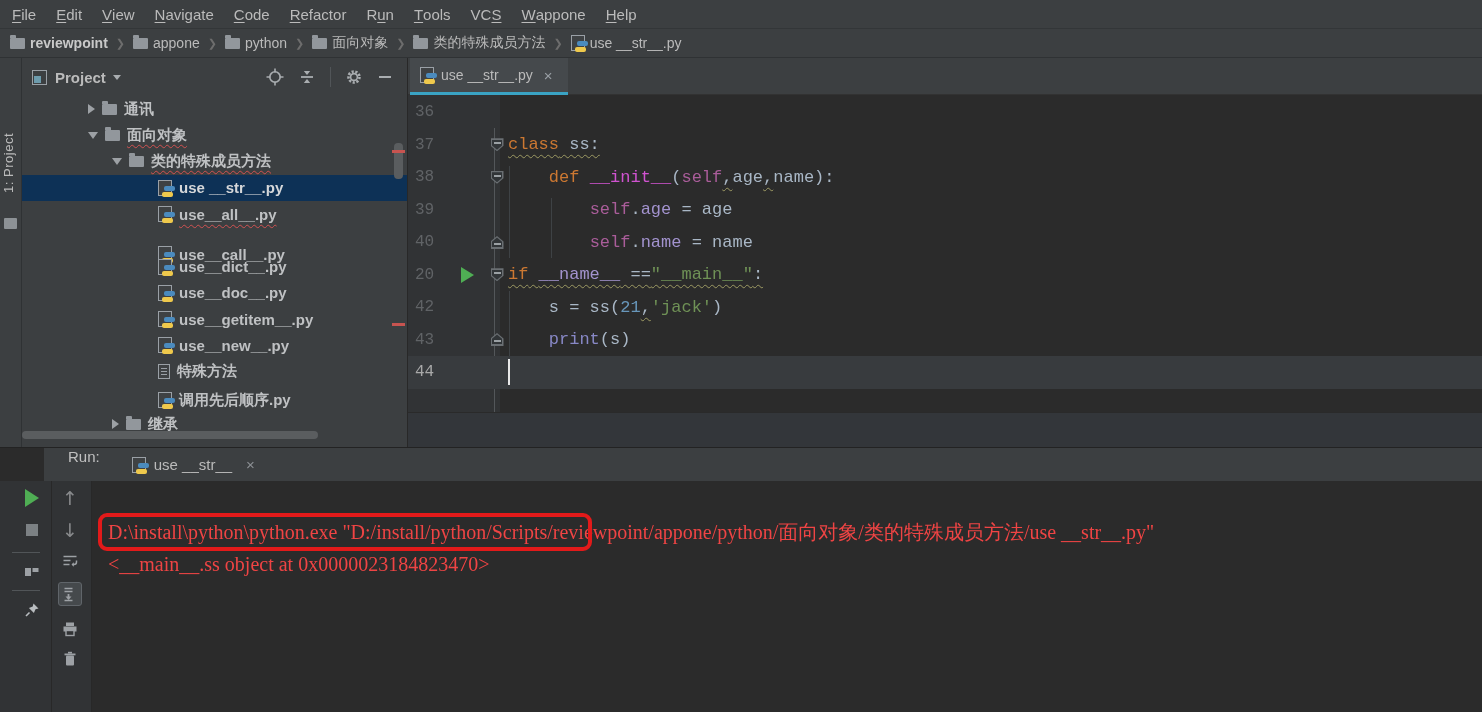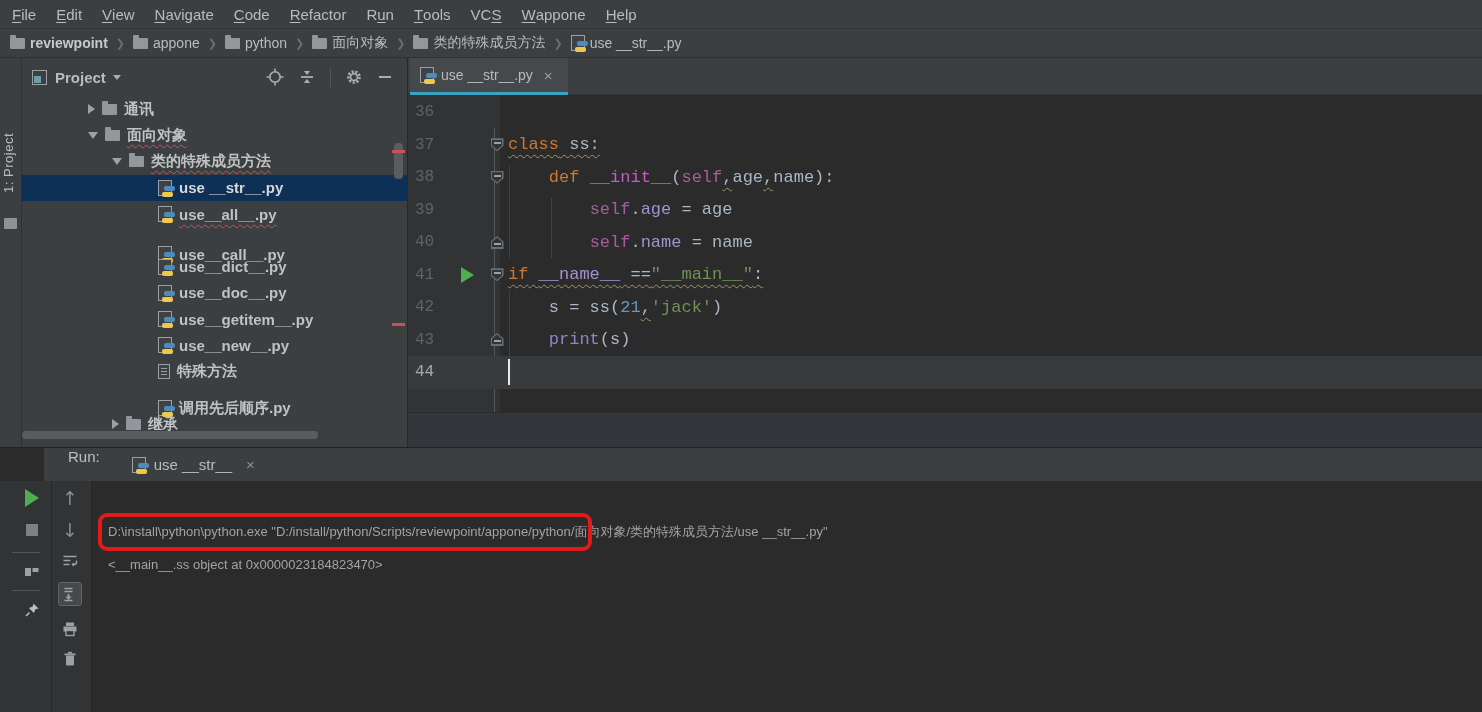--- a/index.html
+++ b/index.html
@@ -101,21 +101,21 @@
   .runtab .close{color:#8c9094;font-size:15px;margin-left:6px;}
   .rtoolbar1{position:absolute;left:0;top:33px;width:52px;bottom:0;background:#313335;border-right:1px solid #282828;}
   .rtoolbar2{position:absolute;left:52px;top:33px;width:40px;bottom:0;background:#313335;border-right:1px solid #282828;}
   .ricon{position:absolute;display:flex;align-items:center;justify-content:center;width:24px;height:24px;color:#9da1a5;}
   .hdiv{position:absolute;width:28px;height:1px;background:#515558;}
   .playico{width:0;height:0;border-left:14px solid var(--green);border-top:9px solid transparent;border-bottom:9px solid transparent;}
   .stopico{width:12px;height:12px;background:#7c8184;}
   .arrowglyph{font-size:19px;color:#87898b;font-family:"DejaVu Sans",sans-serif;}
   .selbox{background:#45494c;border:1px solid #60656a;border-radius:3px;}
   .console{position:absolute;left:92px;top:33px;right:0;bottom:0;background:#2b2b2b;
-    font-family:Liberation Sans, sans-serif;font-size:13px;color:#a3a3a3;}
+    font-family:Liberation Serif, serif;font-size:20px;color:#ef4444;}
   .cline{position:absolute;left:16px;right:10px;height:32px;display:flex;align-items:center;white-space:pre;}
   .annbox{position:absolute;left:98px;top:65px;width:494px;height:38px;border:4px solid var(--ann);border-radius:9px;pointer-events:none;}
 </style>
 </head>
 <body>
 
 <div class="app">
 
   <div class="menubar">
     <div class="menu-item">
@@ -282,21 +282,21 @@
         <span>use__getitem__.py</span>
       </div>
     <div class="trow d4" style="top:274.25px">
         <span class="pyfile"></span>
         <span>use__new__.py</span>
       </div>
     <div class="trow d4" style="top:300.5px">
         <span class="txtico"></span>
         <span>特殊方法</span>
       </div>
-    <div class="trow d4" style="top:337px">
+    <div class="trow d4" style="top:329px">
         <span class="pyfile"></span>
         <span>调用先后顺序.py</span>
       </div>
     <div class="trow d3" style="top:353px">
         <span class="arr-r"></span>
         <span class="folderico"></span>
         <span>继承</span>
       </div>
 
     <div class="pvscroll"></div>
@@ -336,21 +336,21 @@
     <div class="eline" style="top:135.5px">
       <span class="ln">39</span><span class="gslot"></span><span class="fslot"></span>
       <span class="code"><span>        </span><span class="self">self</span><span class="plain">.</span><span class="attr">age</span><span class="plain"> = </span><span class="plain">age</span></span>
     </div>
     <div class="eline" style="top:168px">
       <span class="ln">40</span><span class="gslot"></span>
       <span class="fslot"><span class="fp up"></span></span>
       <span class="code"><span>        </span><span class="self">self</span><span class="plain">.</span><span class="attr">name</span><span class="plain"> = </span><span class="plain">name</span></span>
     </div>
     <div class="eline" style="top:200.5px">
-      <span class="ln">41</span>
+      <span class="ln">20</span>
       <span class="gslot"><span class="runarrow"></span></span>
       <span class="fslot"><span class="fp"></span></span>
       <span class="code"><span class="wavy-warn"><span class="kw">if</span><span class="plain"> </span><span class="attr">__name__</span><span class="plain"> ==</span><span class="str">"__main__"</span><span class="plain">:</span></span></span>
     </div>
     <div class="eline" style="top:233px">
       <span class="ln">42</span><span class="gslot"></span><span class="fslot"></span>
       <span class="code"><span>    </span><span class="plain">s = ss(</span><span class="num">21</span><span class="plain wavy-warn">,</span><span class="str">'jack'</span><span class="plain">)</span></span>
     </div>
     <div class="eline" style="top:265.5px">
       <span class="ln">43</span><span class="gslot"></span>

